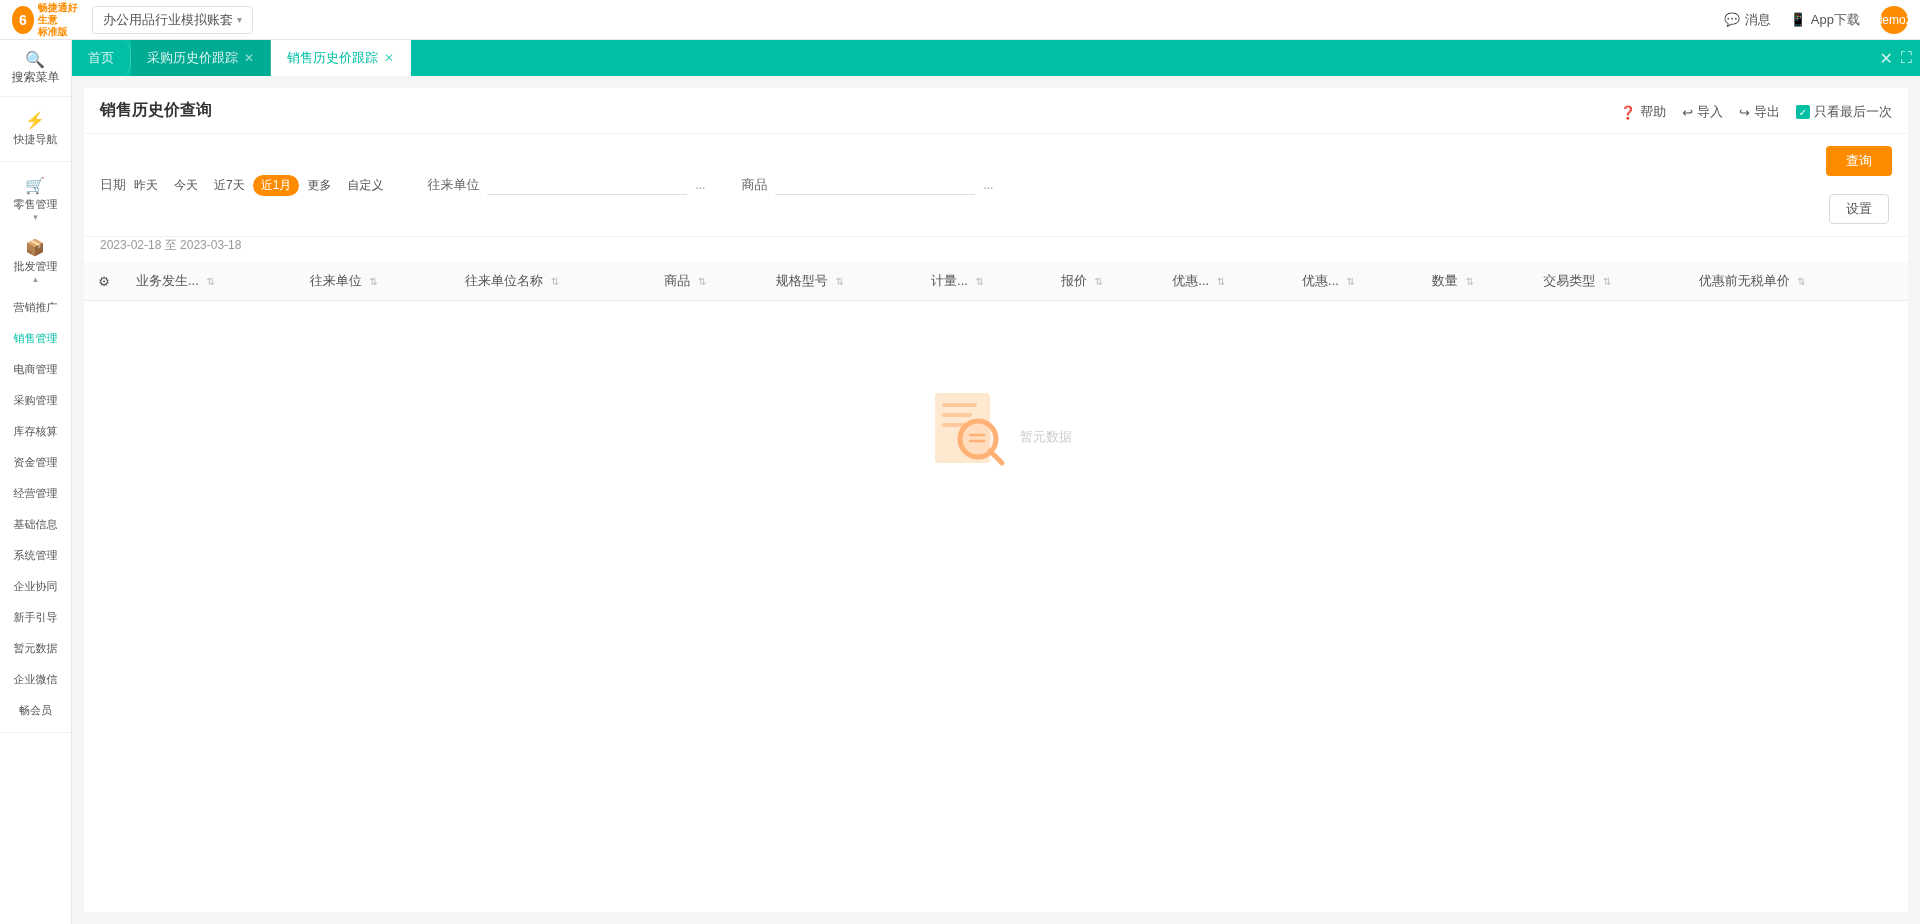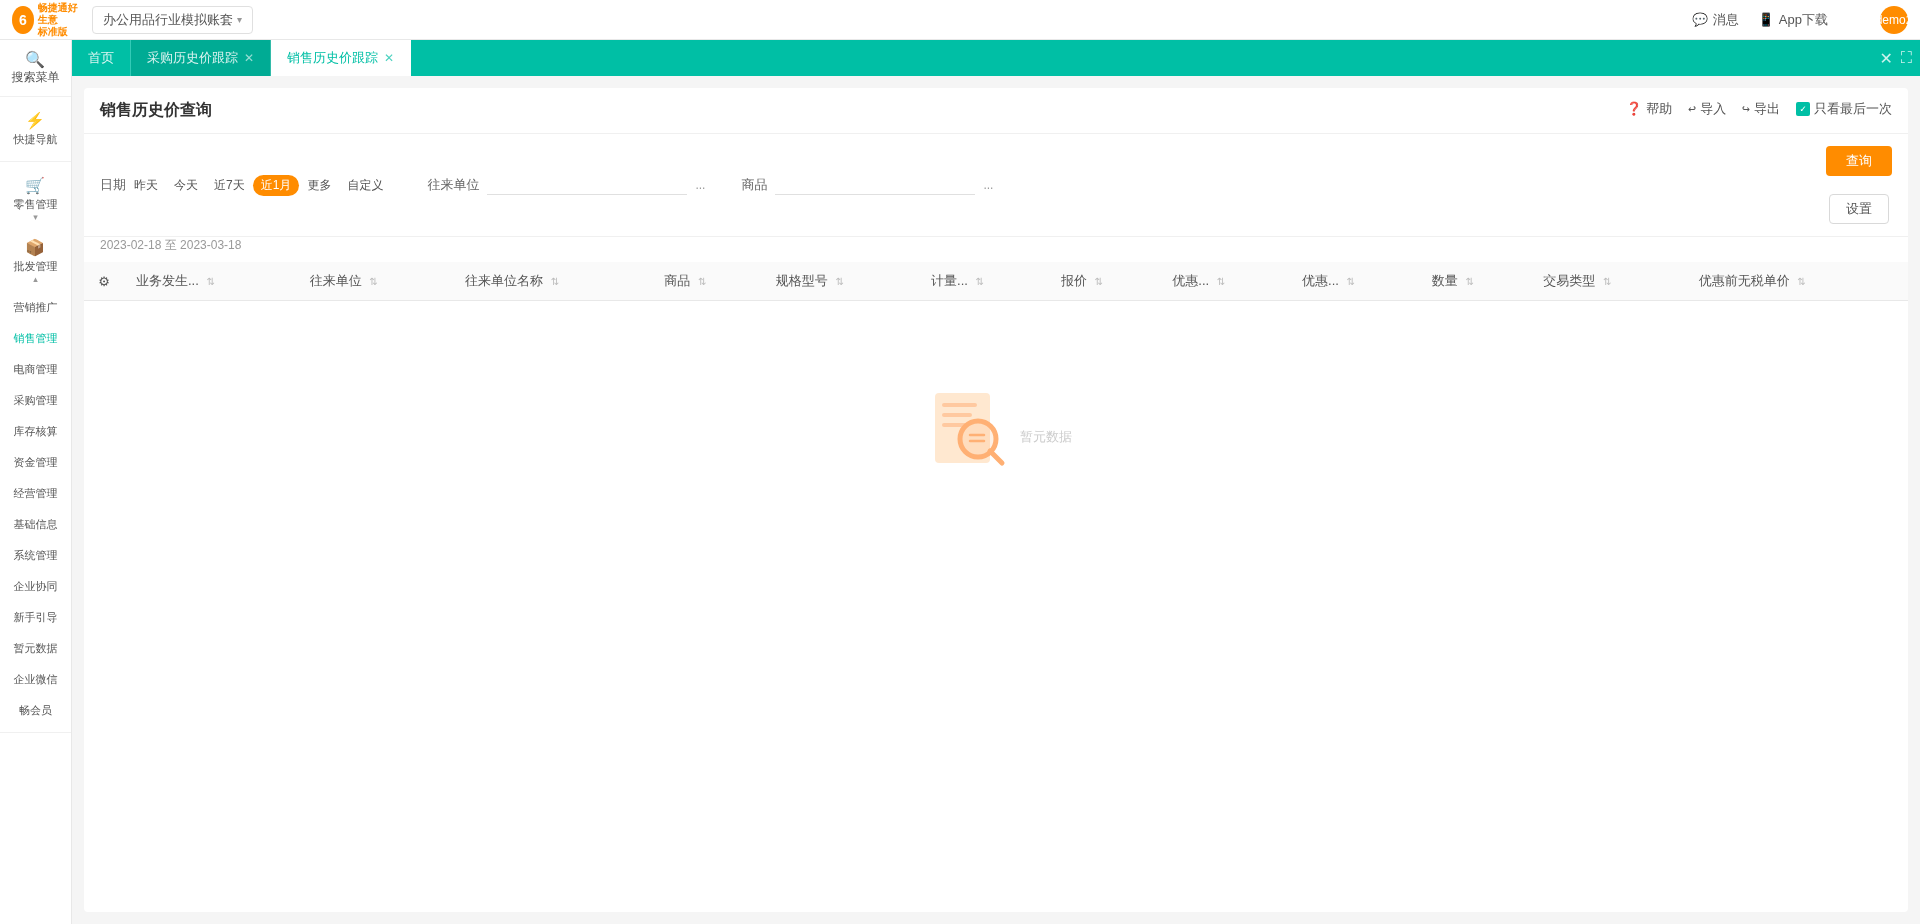--- a/index.html
+++ b/index.html
@@ -52,21 +52,20 @@
       display: flex; align-items: center; gap: 4px;
       color: #555; cursor: pointer; font-size: 13px;
     }
     .avatar {
       width: 28px; height: 28px;
       border-radius: 50%;
       background: #ff8c00;
       color: white;
       display: flex; align-items: center; justify-content: center;
       font-size: 12px;
-      margin-left: 32px;
     }
 
     
     .tabbar {
       height: 36px;
       background: #00bfa5;
       display: flex;
       align-items: center;
       position: fixed;
       top: 40px; left: 72px; right: 0;
@@ -79,20 +78,21 @@
       padding: 0 16px;
       cursor: pointer;
       font-size: 13px;
       color: rgba(255,255,255,0.85);
       border-right: 1px solid rgba(255,255,255,0.2);
       gap: 6px;
       white-space: nowrap;
     }
     .tab.home {
       background: transparent;
+      border-radius: 11px;
     }
     .tab.active {
       background: #fff;
       color: #00bfa5;
       font-weight: 500;
     }
     .tab.inactive {
       background: rgba(0,0,0,0.1);
     }
     .tab-close {
@@ -160,24 +160,23 @@
     }
 
     .page-container {
       background: #fff;
       border-radius: 4px;
       min-height: 100%;
     }
 
     
     .page-header {
-      display: flex; align-items: flex-start; justify-content: space-between;
+      display: flex; align-items: flex-end; justify-content: space-between;
       padding: 12px 16px;
       border-bottom: 1px solid #f0f0f0;
-      font-family: Liberation Mono, monospace;
     }
     .page-title {
       font-size: 16px;
       font-weight: 600;
       color: #333;
     }
     .page-header-actions {
       display: flex; align-items: center; gap: 16px;
       font-size: 13px;
       color: #555;

